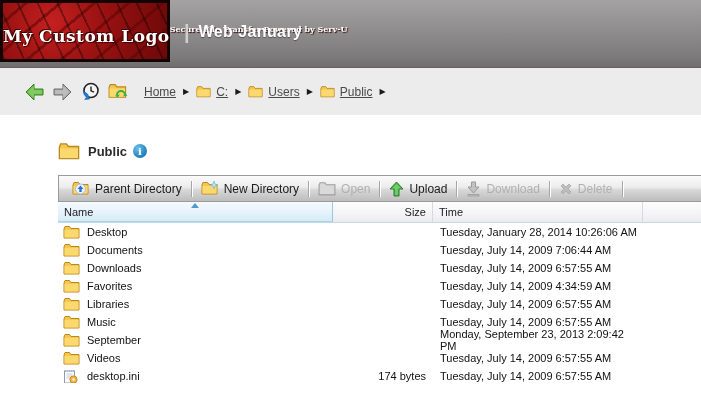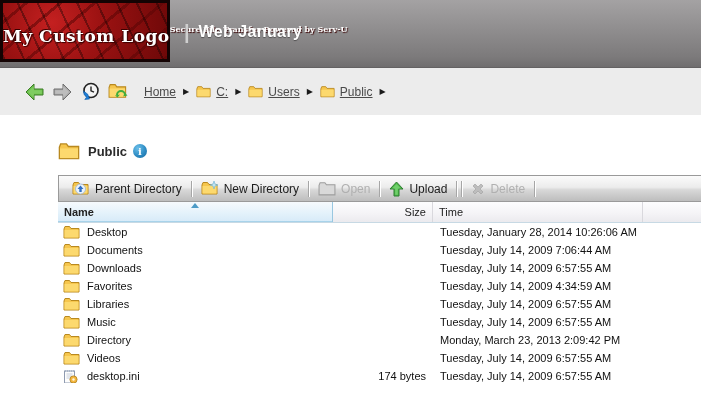--- a/index.html
+++ b/index.html
@@ -59,21 +59,21 @@
     box-shadow:1px 0 0 #fff; }
 
   
   .grid { margin-left:58px; width:643px; font-size:11px; }
   .grid-head { display:flex; height:21px; border-bottom:1px solid #c7d9e4; }
   .hcell { display:flex; align-items:center; padding:0 6px; color:#222;
     background:linear-gradient(180deg,#fdfdfe 0%,#f4f3f6 60%,#ebeaee 100%);
     border-right:1px solid #d9d8dd; cursor:pointer; position:relative; }
   .hcell-name { width:275px;
     background:linear-gradient(180deg,#f6fafd 0%,#e4f2fb 55%,#d6eaf8 100%);
-    border-right:1px solid #99c7e0; box-shadow:inset 0 -1px 0 #a8d3ea;font-weight:bold; }
+    border-right:1px solid #99c7e0; box-shadow:inset 0 -1px 0 #a8d3ea; }
   .hcell-size { width:100px; justify-content:flex-end; }
   .hcell-time { width:210px; }
   .hcell-fill { flex:1; border-right:none; }
   .sort-arrow { position:absolute; top:1px; left:50%; margin-left:-4px;
     width:0; height:0; border-left:4px solid transparent; border-right:4px solid transparent;
     border-bottom:5px solid #4d9bc6; }
   .grid-body { background:#fff; }
   .row { display:flex; height:18px; align-items:center; cursor:pointer; }
   .cell-name { width:275px; display:flex; align-items:center; padding-left:5px; color:#111; overflow:hidden; }
   .cell-name .icon-box { width:17px; height:14px; margin-right:7px; display:inline-flex; align-items:center; }
@@ -209,20 +209,29 @@
     <span class="tb-btn">
       <span>
         <svg width="15" height="16" viewBox="0 0 15 16">
           <path d="M7.5,1 L14,8 L10,8 L10,15 L5,15 L5,8 L1,8 Z" fill="#4db848" stroke="#2e7d32" stroke-width="1"></path>
           <path d="M7.5,3 L11.8,7.5 L8.8,7.5 L8.8,13.8 L6.2,13.8 L6.2,7.5 L3.2,7.5 Z" fill="#7fd87a" opacity="0.7"></path>
         </svg>
       </span>
       <span>Upload</span>
     </span>
     <span class="tb-sep"></span>
+    <span class="tb-btn disabled">
+      <span>
+        <svg width="15" height="16" viewBox="0 0 15 16">
+          <path d="M7.5,12 L2,6 L5.5,6 L5.5,1 L9.5,1 L9.5,6 L13,6 Z" fill="#c2c2c2" stroke="#9a9a9a" stroke-width="1"></path>
+          <path d="M2,13.5 L13,13.5 L13,15 L2,15 Z" fill="#c2c2c2" stroke="#9a9a9a" stroke-width="0.8"></path>
+        </svg>
+      </span>
+      <span>Download</span>
+    </span>
     <span class="tb-sep"></span>
     <span class="tb-btn disabled">
       <span>
         <svg width="14" height="14" viewBox="0 0 14 14">
           <path d="M2,4 L4,2 L7,5 L10,2 L12,4 L9,7 L12,10 L10,12 L7,9 L4,12 L2,10 L5,7 Z" fill="#bdbdbd" stroke="#9e9e9e" stroke-width="0.6"></path>
         </svg>
       </span>
       <span>Delete</span>
     </span>
     <span class="tb-sep"></span>
@@ -321,24 +330,24 @@
       <div class="cell-time">Tuesday, July 14, 2009 6:57:55 AM</div>
     </div>
 
     <div class="row">
       <div class="cell-name">
         <span class="icon-box">
               <svg width="17" height="14" viewBox="0 0 17 14">
                 <use href="#def-folder"></use>
               </svg>
             </span>
-        <span class="row-name">Directory</span>
-      </div>
-      <div class="cell-size"></div>
-      <div class="cell-time">Monday, March 23, 2013 2:09:42 PM</div>
+        <span class="row-name">September</span>
+      </div>
+      <div class="cell-size"></div>
+      <div class="cell-time">Monday, September 23, 2013 2:09:42 PM</div>
     </div>
 
     <div class="row">
       <div class="cell-name">
         <span class="icon-box">
               <svg width="17" height="14" viewBox="0 0 17 14">
                 <use href="#def-folder"></use>
               </svg>
             </span>
         <span class="row-name">Videos</span>

